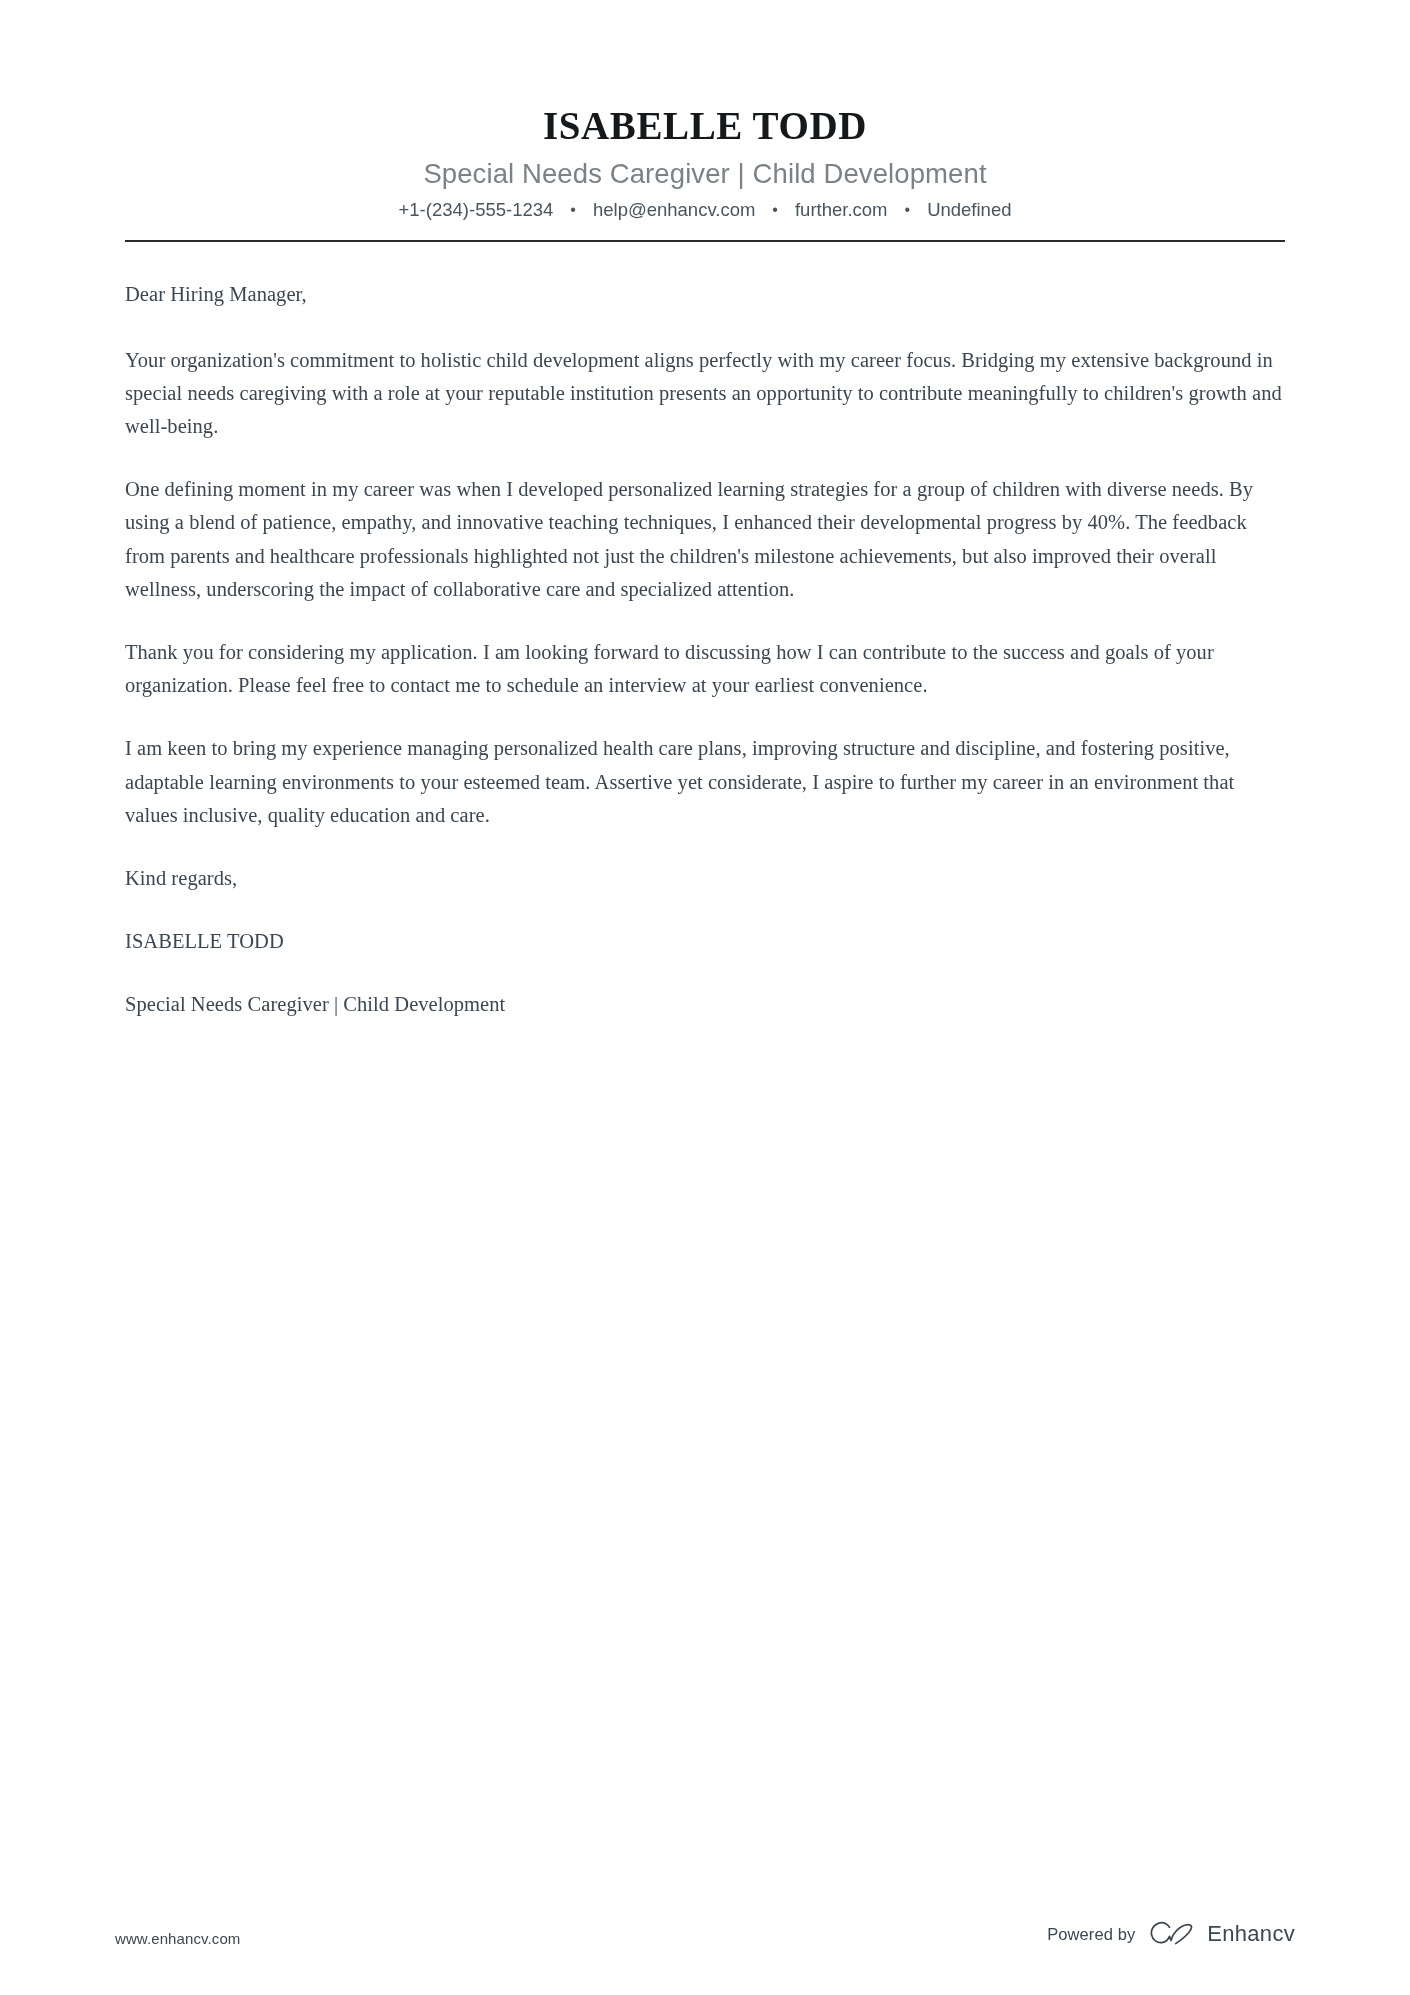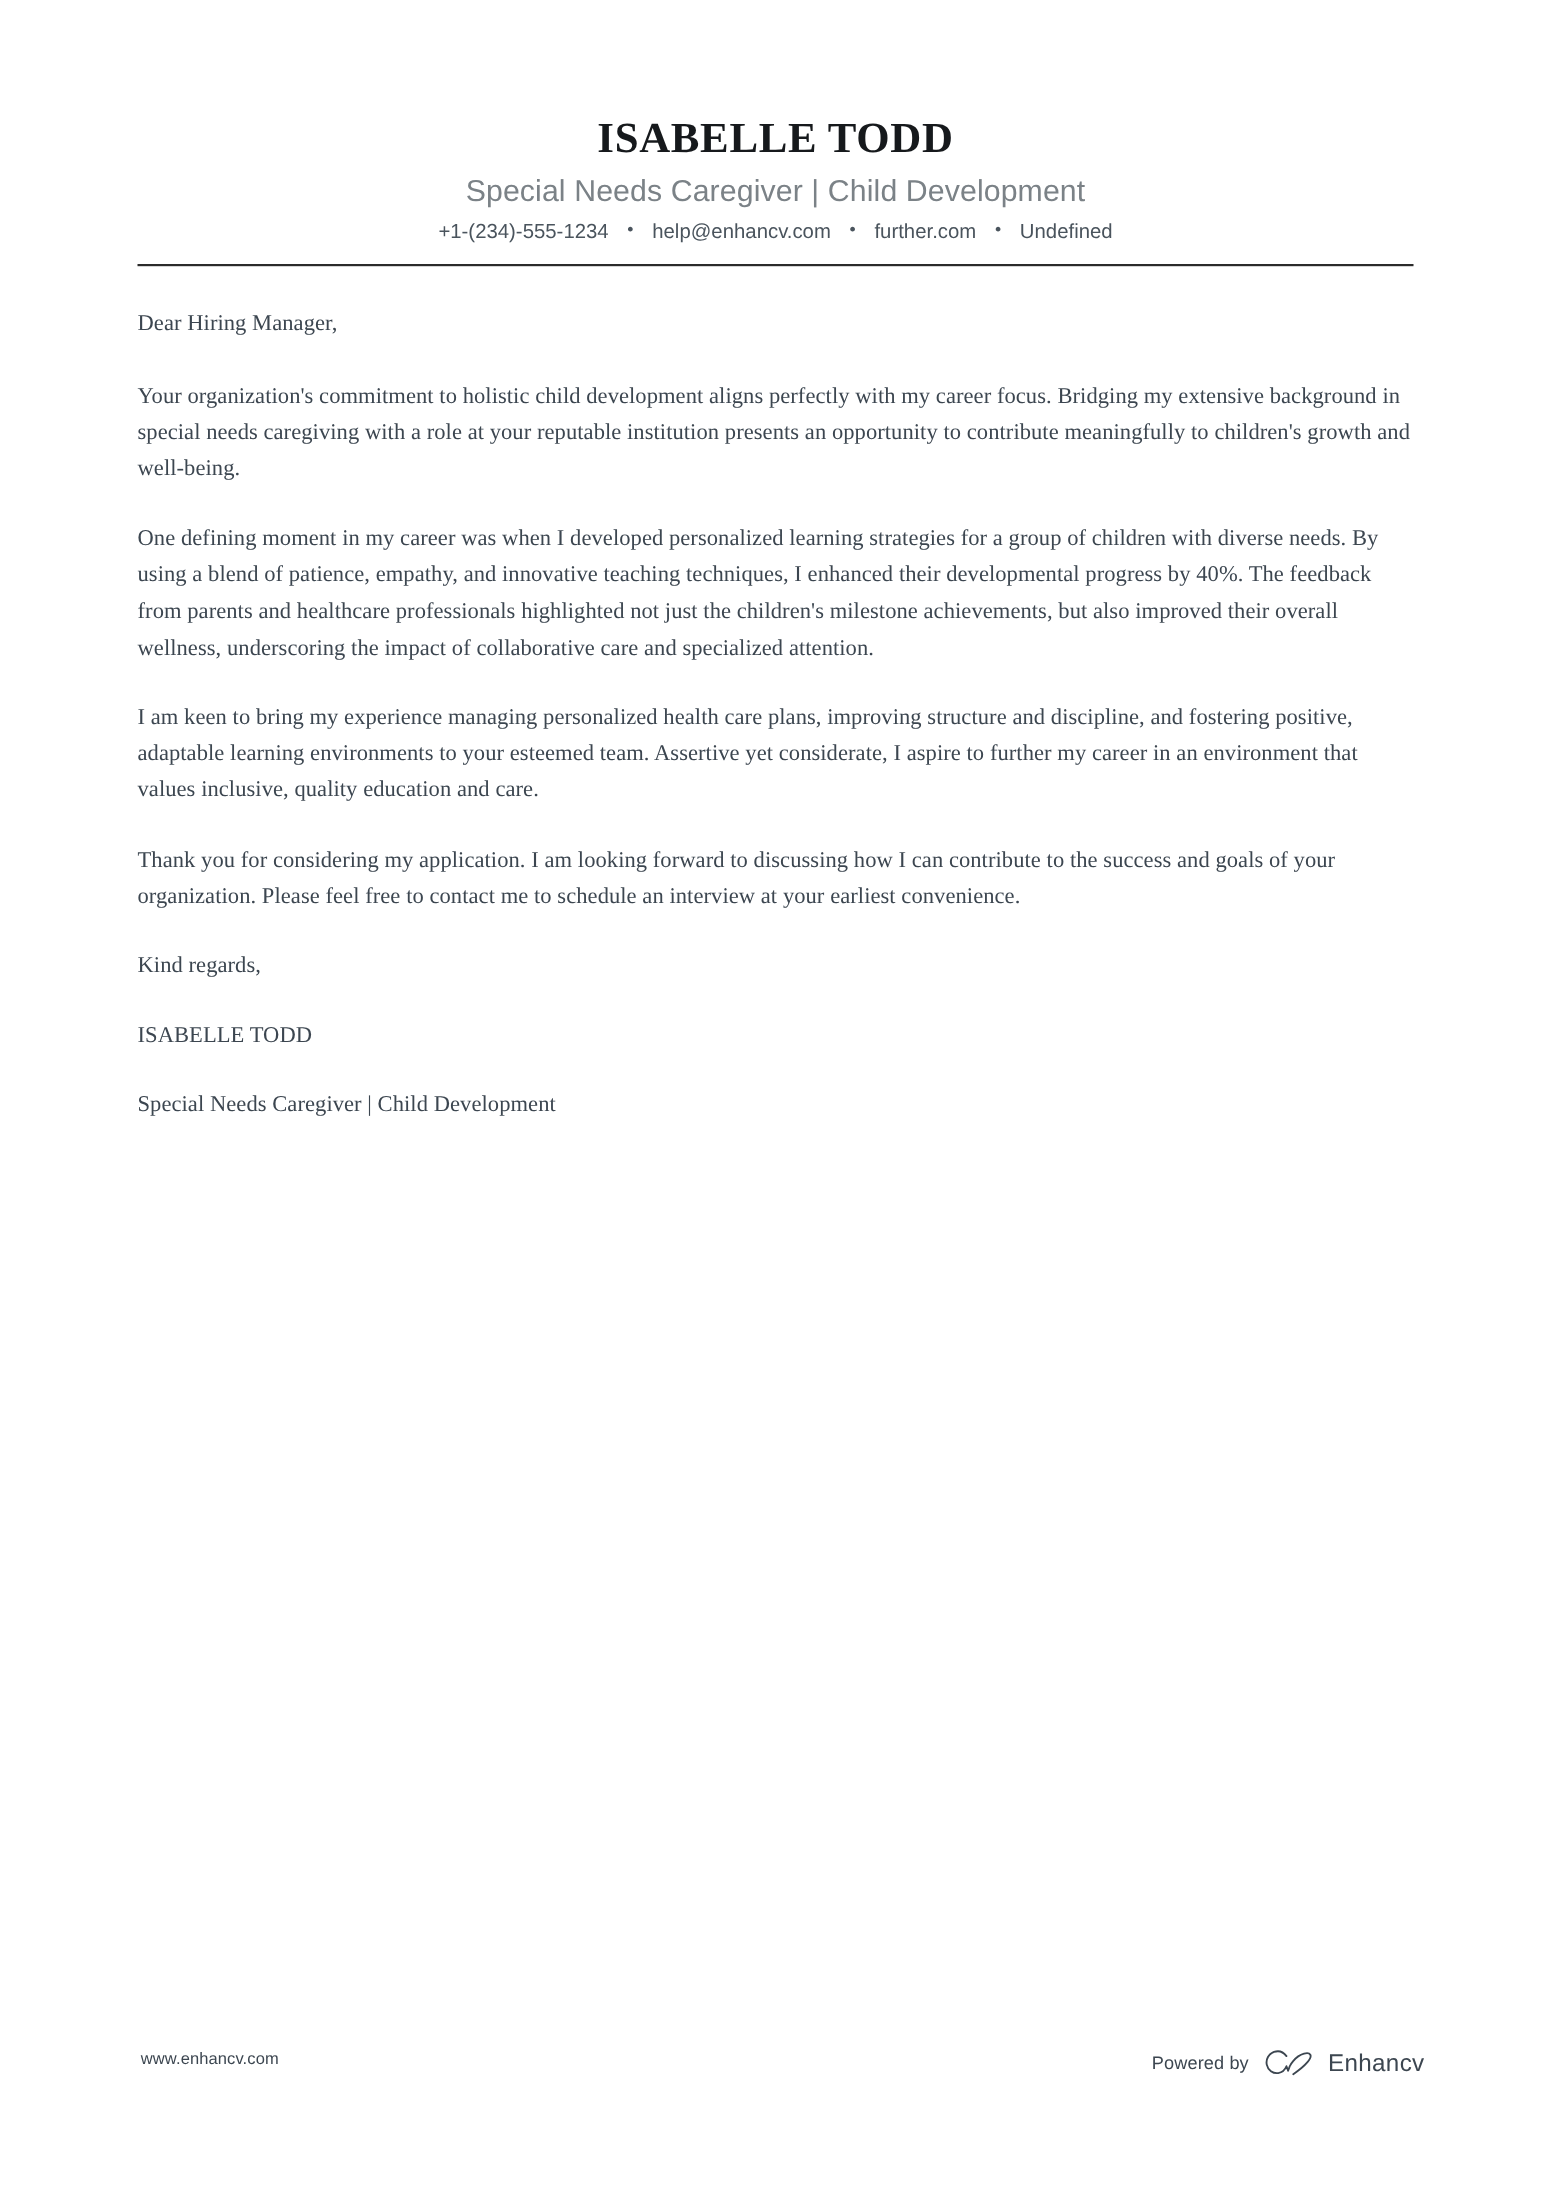--- a/index.html
+++ b/index.html
@@ -116,28 +116,27 @@
 
   .sig-block p {
     margin: 0 0 30px 0;
   }
 
   
   .footer {
     position: absolute;
     left: 0;
     right: 0;
-    bottom: 12px;
+    bottom: 0;
     height: 120px;
     display: flex;
-    align-items: flex-start;
+    align-items: flex-end;
     justify-content: space-between;
     padding: 0 115px 48px 115px;
     box-sizing: border-box;
-    margin-left: 13px;
   }
 
   .footer-url {
     font-size: 15px;
     color: #3c4650;
     letter-spacing: 0.1px;
   }
 
   .footer-brand {
     display: flex;
@@ -188,23 +187,23 @@
   <div class="divider"></div>
 
   <div class="letter-body">
 
     <p class="salutation">Dear Hiring Manager,</p>
 
     <p>Your organization's commitment to holistic child development aligns perfectly with my career focus. Bridging my extensive background in special needs caregiving with a role at your reputable institution presents an opportunity to contribute meaningfully to children's growth and well-being.</p>
 
     <p>One defining moment in my career was when I developed personalized learning strategies for a group of children with diverse needs. By using a blend of patience, empathy, and innovative teaching techniques, I enhanced their developmental progress by 40%. The feedback from parents and healthcare professionals highlighted not just the children's milestone achievements, but also improved their overall wellness, underscoring the impact of collaborative care and specialized attention.</p>
 
+    <p>Thank you for considering my application. I am looking forward to discussing how I can contribute to the success and goals of your organization. Please feel free to contact me to schedule an interview at your earliest convenience.</p>
+
     <p>I am keen to bring my experience managing personalized health care plans, improving structure and discipline, and fostering positive, adaptable learning environments to your esteemed team. Assertive yet considerate, I aspire to further my career in an environment that values inclusive, quality education and care.</p>
-
-    <p>Thank you for considering my application. I am looking forward to discussing how I can contribute to the success and goals of your organization. Please feel free to contact me to schedule an interview at your earliest convenience.</p>
 
     <div class="sig-block">
       <p>Kind regards,</p>
       <p>ISABELLE TODD</p>
       <p>Special Needs Caregiver | Child Development</p>
     </div>
 
   </div>
 
   <div class="footer">

